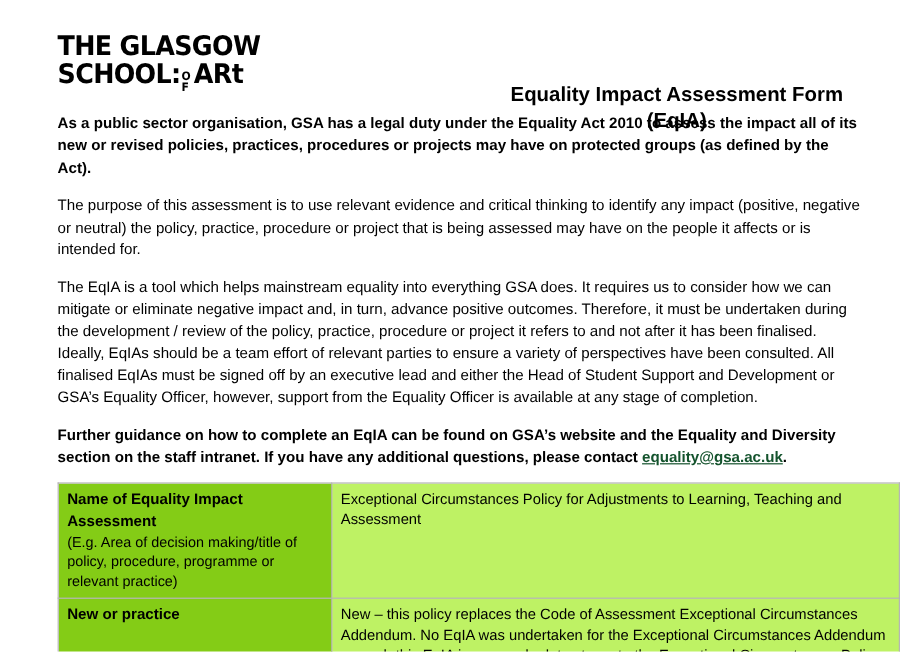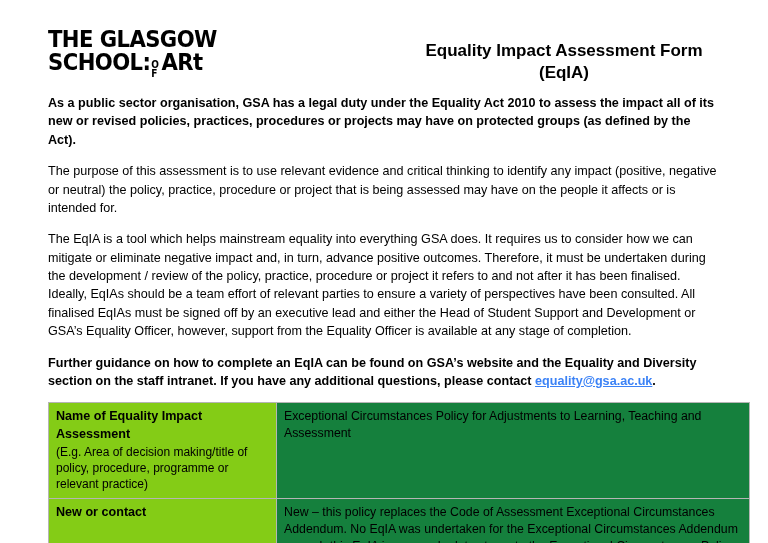--- a/index.html
+++ b/index.html
@@ -60,21 +60,21 @@
     margin: 0 3px 0 1px;
     position: relative;
     top: -2px;
   }
   .logo-stack span { display: block; }
 
   .doc-title {
     position: absolute;
     left: 360px;
     right: 0;
-    top: 40px;
+    top: 68px;
     text-align: center;
     font-weight: bold;
     font-size: 17px;
     line-height: 1.32;
   }
   .doc-title .t-line { display: block; }
 
   
   .body-copy {
     padding-top: 2px;
@@ -85,21 +85,21 @@
     line-height: 1.46;
     text-align: left;
   }
   p.para.bold {
     font-weight: bold;
   }
   p.para.tight {
     margin-bottom: 12px;
   }
   a.maillink {
-    color: #3b82f6;
+    color: #14532d;
     text-decoration: underline;
     font-weight: bold;
   }
 
   
   .eqia-table {
     border-collapse: collapse;
     width: 702px;
     margin-top: 8px;
     table-layout: fixed;
@@ -109,21 +109,21 @@
     vertical-align: top;
     padding: 5px 7px 6px 7px;
     font-size: 12.3px;
     line-height: 1.38;
   }
   .col-label {
     width: 213px;
     background: #84cc16;
   }
   .col-value {
-    background: #15803d;
+    background: #bef264;
   }
   .cell-title {
     font-weight: bold;
     font-size: 12.6px;
     display: block;
     margin-bottom: 1px;
   }
   .cell-sub {
     display: block;
     font-size: 12px;
@@ -180,21 +180,21 @@
         <td class="col-label">
           <span class="cell-title">Name of Equality Impact Assessment</span>
           <span class="cell-sub">(E.g. Area of decision making/title of policy, procedure, programme or relevant practice)</span>
         </td>
         <td class="col-value">
           <span class="cell-text">Exceptional Circumstances Policy for Adjustments to Learning, Teaching and Assessment</span>
         </td>
       </tr>
       <tr class="row-2">
         <td class="col-label">
-          <span class="cell-title">New or contact</span>
+          <span class="cell-title">New or practice</span>
         </td>
         <td class="col-value">
           <span class="cell-text">New – this policy replaces the Code of Assessment Exceptional Circumstances Addendum. No EqIA was undertaken for the Exceptional Circumstances Addendum as such this EqIA is new and relates team to the Exceptional Circumstances Policy for Adjustments to Learning, Teaching and Assessment.</span>
         </td>
       </tr>
     </tbody>
   </table>
 
 </div>
 

